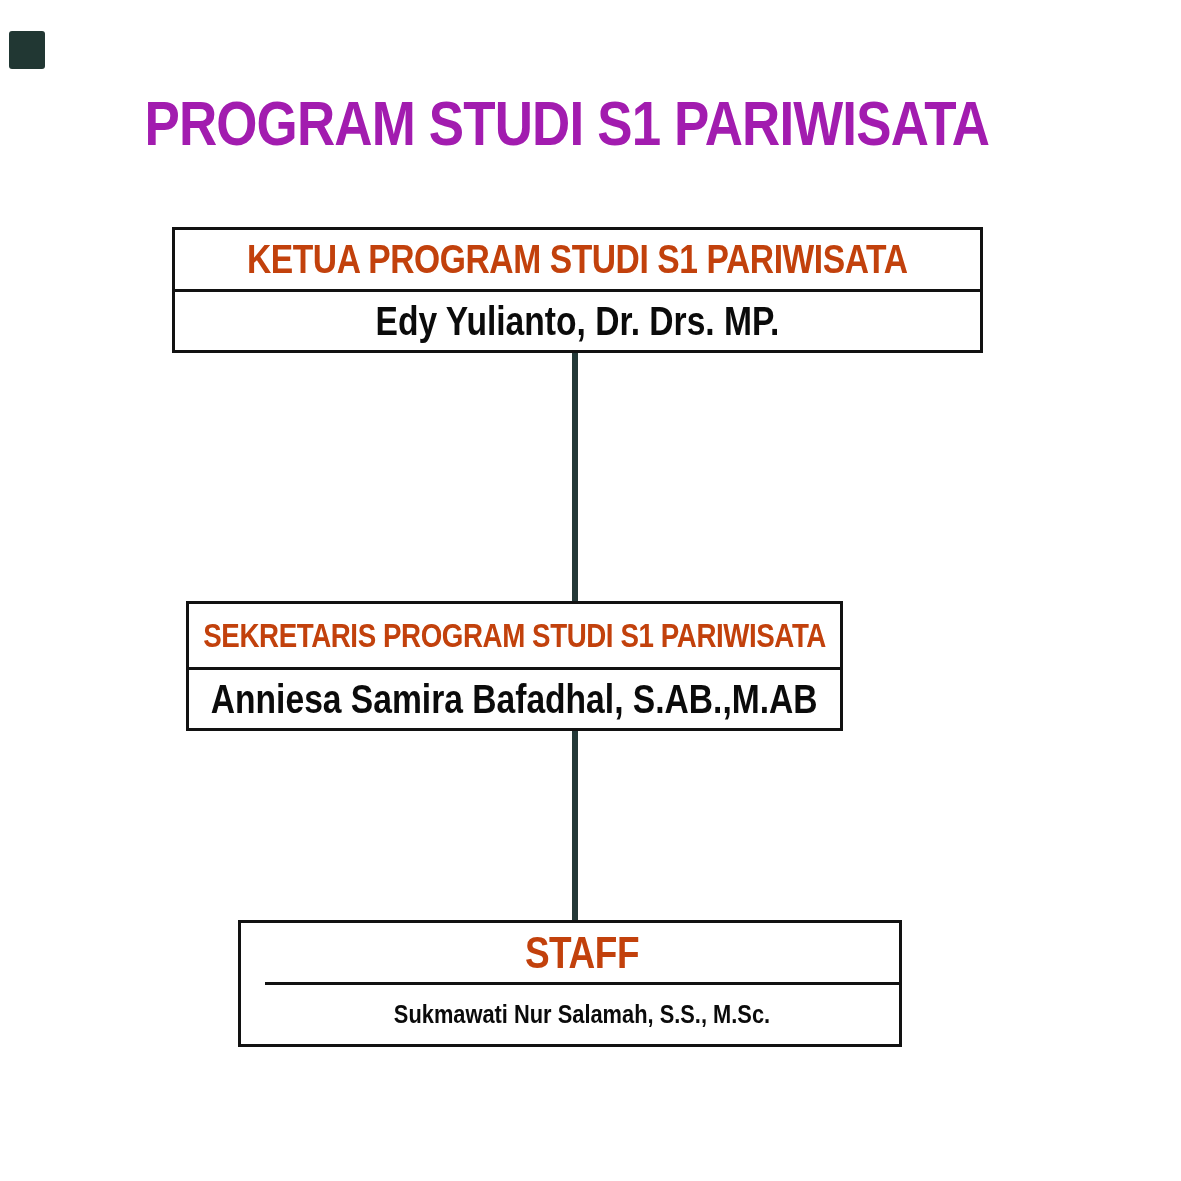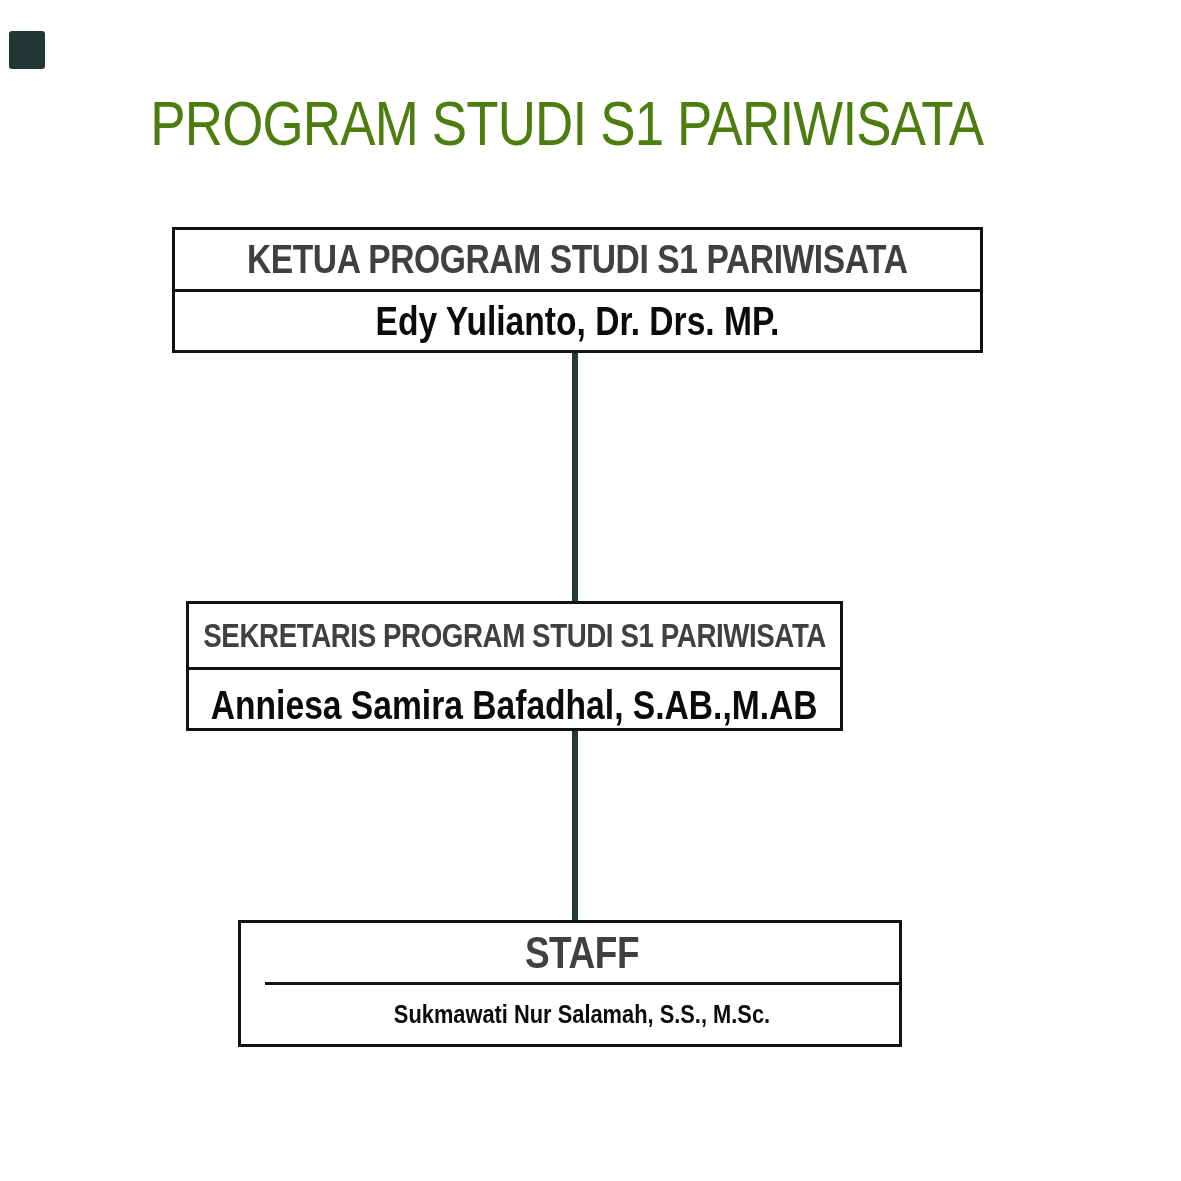--- a/index.html
+++ b/index.html
@@ -24,58 +24,58 @@
     transform-origin: center center;
     white-space: nowrap;
   }
 
   .page-title {
     top: 92px;
     left: 0;
     width: 1134px;
     text-align: center;
     font-size: 63px;
-    font-weight: normal;
+    font-weight: bold;
     letter-spacing: -1px;
-    color: #4d7c0f;
+    color: #a21caf;
   }
 
   .org-box {
     position: absolute;
     box-sizing: border-box;
     border: 3px solid #121212;
     background: #ffffff;
     display: flex;
     flex-direction: column;
   }
   .org-box .role-row {
     display: flex;
     align-items: center;
     justify-content: center;
     font-weight: bold;
     border-bottom: 3px solid #121212;
     letter-spacing: -0.5px;
-    color: #404040;
+    color: #c2410c;
   }
   .org-box .person-row {
     flex: 1;
     display: flex;
     align-items: center;
     justify-content: center;
     font-weight: bold;
     color: #0b0b0b;
   }
 
   .box-ketua      { left: 172px; top: 227px; width: 811px; height: 126px; }
   .box-ketua .role-row   { height: 59px; font-size: 40px; }
   .box-ketua .person-row { font-size: 40px; }
 
   .box-sekretaris { left: 186px; top: 601px; width: 657px; height: 130px; }
   .box-sekretaris .role-row   { height: 63px; font-size: 33px; }
-  .box-sekretaris .person-row { font-size: 40px; align-items: flex-end; }
+  .box-sekretaris .person-row { font-size: 40px; }
 
   .box-staff      { left: 238px; top: 920px; width: 664px; height: 127px; padding-left: 24px; }
   .box-staff .role-row   { height: 59px; font-size: 44px; }
   .box-staff .person-row { font-size: 26px; }
 
   .connector {
     position: absolute;
     left: 572px;
     width: 6px;
     background: #243938;

